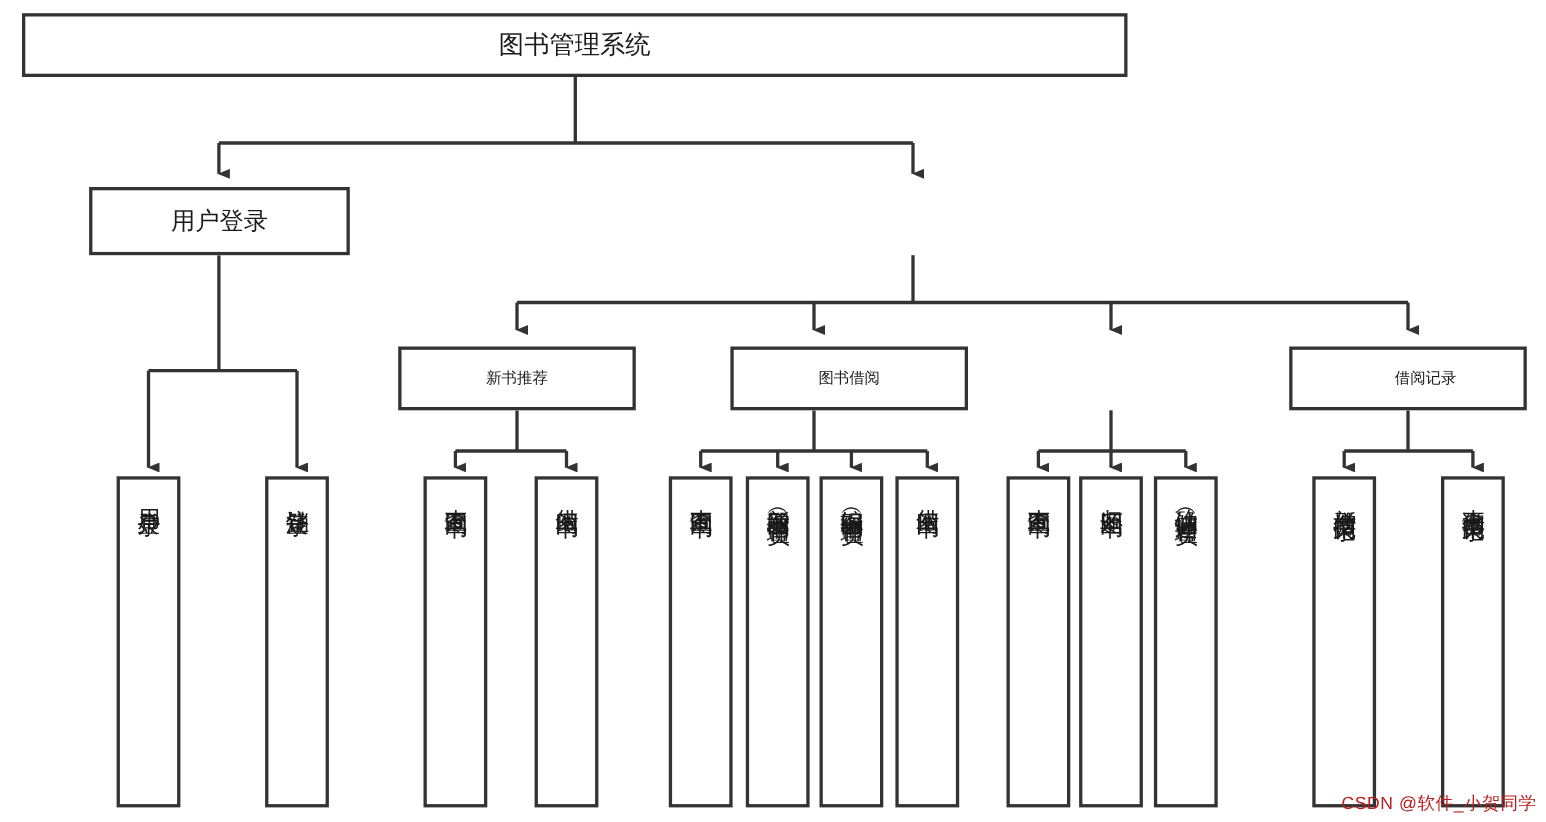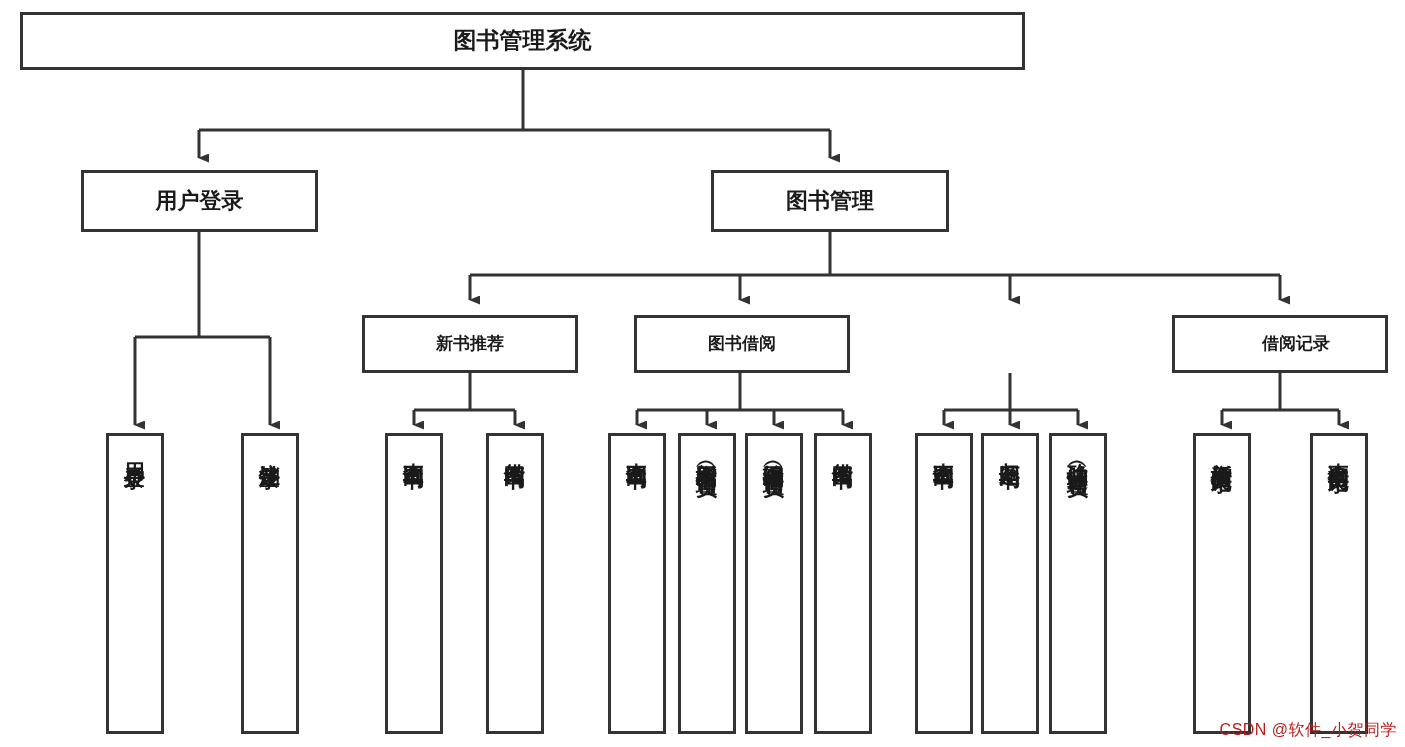--- a/index.html
+++ b/index.html
@@ -33,26 +33,25 @@
     display: flex;
     align-items: center;
     justify-content: center;
     color: #1a1a1a;
   }
   .node .lbl {
     display: block;
     text-align: center;
     line-height: 1.12;
     white-space: nowrap;
-    font-weight: bold;
   }
   
   .n-root { font-size: 23px; }
   .n-l2   { font-size: 22px; }
-  .n-l3   { font-size: 17px; }
+  .n-l3   { font-size: 14px; }
 
   
   .node.vert {
     align-items: flex-start;
     padding-top: 10px;
   }
   .node.vert .lbl {
     writing-mode: vertical-rl;
     text-orientation: upright;
     font-size: 21px;
@@ -127,29 +126,26 @@
   </svg>
 
   <div class="node n-root" style="left:20px; top:12px; width:1005px; height:58px;">
     <span class="lbl">图书管理系统</span>
   </div>
 
   <div class="node n-l2" style="left:81px; top:170px; width:237px; height:62px;">
     <span class="lbl">用户登录</span>
   </div>
 
-  <div class="node n-l2" style="left:711px; top:170px; width:238px; height:62px;">
-    <span class="lbl">图书管理</span>
-  </div>
 
   <div class="node n-l3" style="left:362px; top:315px; width:216px; height:58px;">
     <span class="lbl">新书推荐</span>
   </div>
 
-  <div class="node n-l3" style="left:634px; top:315px; width:216px; height:58px;">
+  <div class="node n-l3" style="left:664px; top:315px; width:216px; height:58px;">
     <span class="lbl">图书借阅</span>
   </div>
 
 
   <div class="node n-l3" style="left:1172px; top:315px; width:216px; height:58px;padding-left:32px;">
     <span class="lbl">借阅记录</span>
   </div>
 
   <div class="node vert" style="left:106px; top:433px; width:58px; height:301px;">
     <span class="lbl">用户登录</span>

